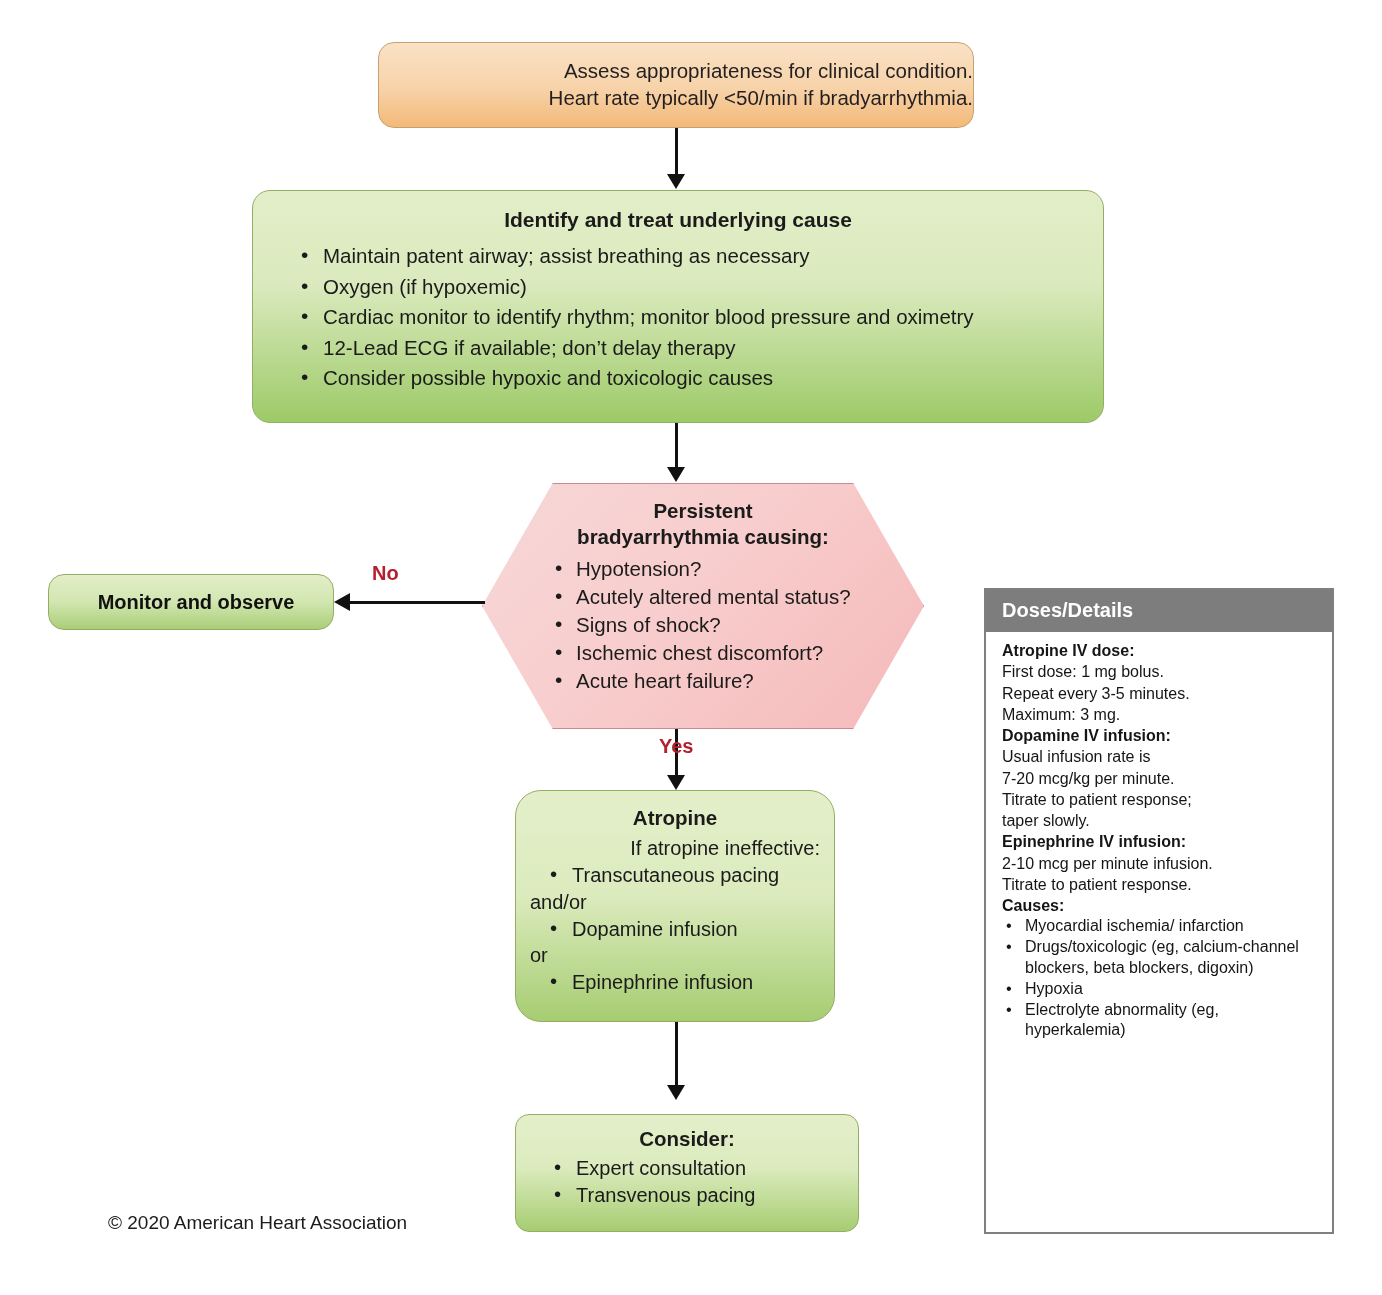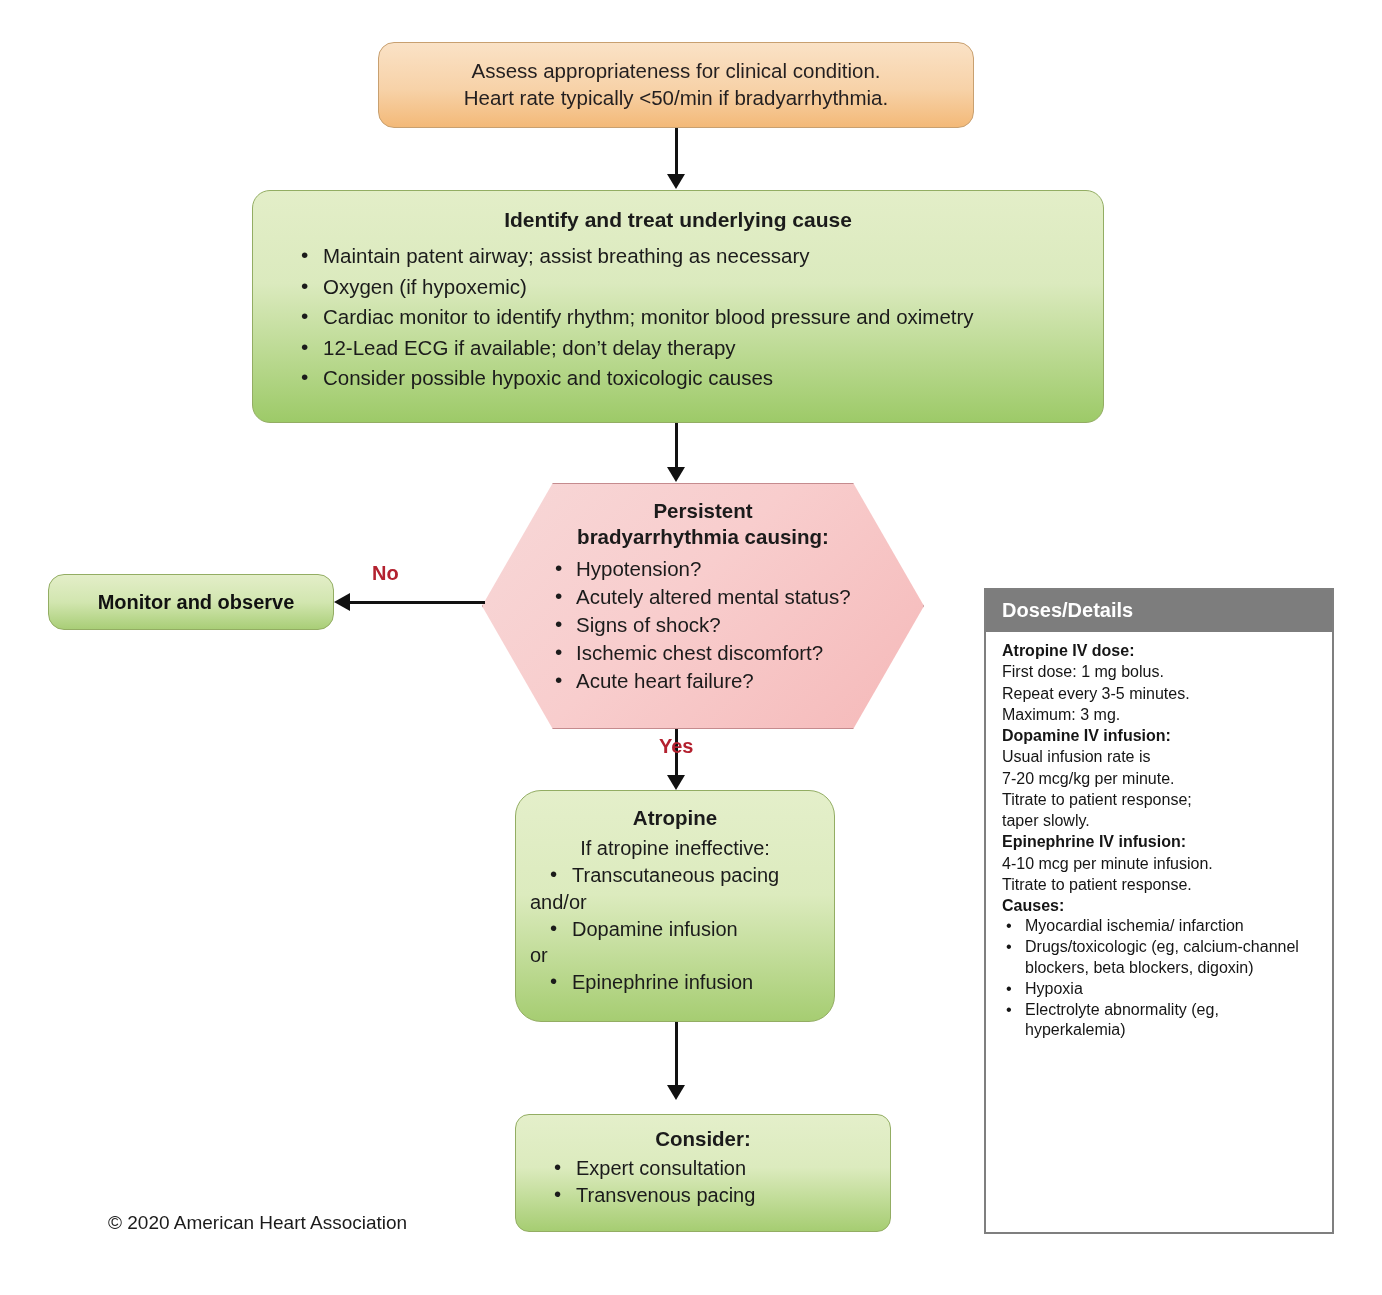--- a/index.html
+++ b/index.html
@@ -22,21 +22,21 @@
     height: 1295px;
   }
 
   
   .node-title {
     font-weight: bold;
     text-align: center;
     line-height: 1.24;
   }
   .node-line {
-    text-align: center;
+    text-align: right;
     line-height: 1.3;
   }
   ul.bullets {
     list-style: none;
     margin: 0;
     padding: 0;
   }
   ul.bullets > li {
     position: relative;
     padding-left: 22px;
@@ -152,21 +152,21 @@
     text-align: left;
     line-height: 1.3;
   }
   .bold-drug { font-weight: normal; text-align: right; }
 
   
   #consider-box {
     position: absolute;
     left: 515px;
     top: 1114px;
-    width: 376px;
+    width: 344px;
     height: 118px;
     border-radius: 14px;
     border: 1.5px solid #93ad63;
     background: linear-gradient(180deg, #e4efca 0%, #dcebbe 45%, #a6cd72 100%);
     box-sizing: border-box;
     padding: 11px 14px 8px 14px;
     font-size: 20px;
     color: #1b1b1b;
   }
   #consider-box .node-title { font-size: 20.5px; margin-bottom: 4px; }
@@ -328,21 +328,21 @@
       <div class="dose-line">Repeat every 3-5 minutes.</div>
       <div class="dose-line">Maximum: 3 mg.</div>
 
       <div class="dose-head">Dopamine IV infusion:</div>
       <div class="dose-line">Usual infusion rate is</div>
       <div class="dose-line">7-20 mcg/kg per minute.</div>
       <div class="dose-line">Titrate to patient response;</div>
       <div class="dose-line">taper slowly.</div>
 
       <div class="dose-head">Epinephrine IV infusion:</div>
-      <div class="dose-line">4-10 mcg per minute infusion.</div>
+      <div class="dose-line">2-10 mcg per minute infusion.</div>
       <div class="dose-line">Titrate to patient response.</div>
 
       <div class="dose-head">Causes:</div>
       <ul class="bullets">
         <li>Myocardial ischemia/ infarction</li>
         <li>Drugs/toxicologic (eg, calcium-channel blockers, beta blockers, digoxin)</li>
         <li>Hypoxia</li>
         <li>Electrolyte abnormality (eg, hyperkalemia)</li>
       </ul>
 

